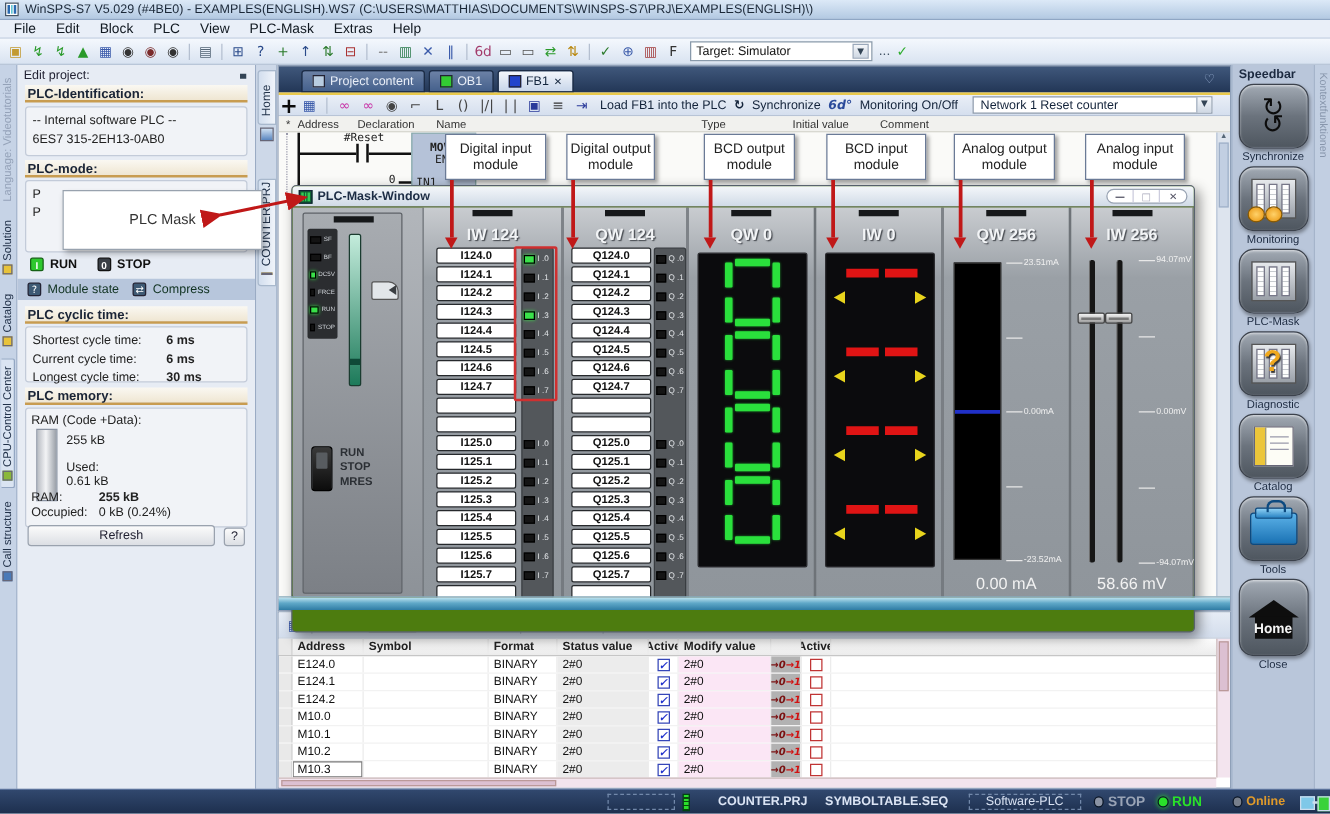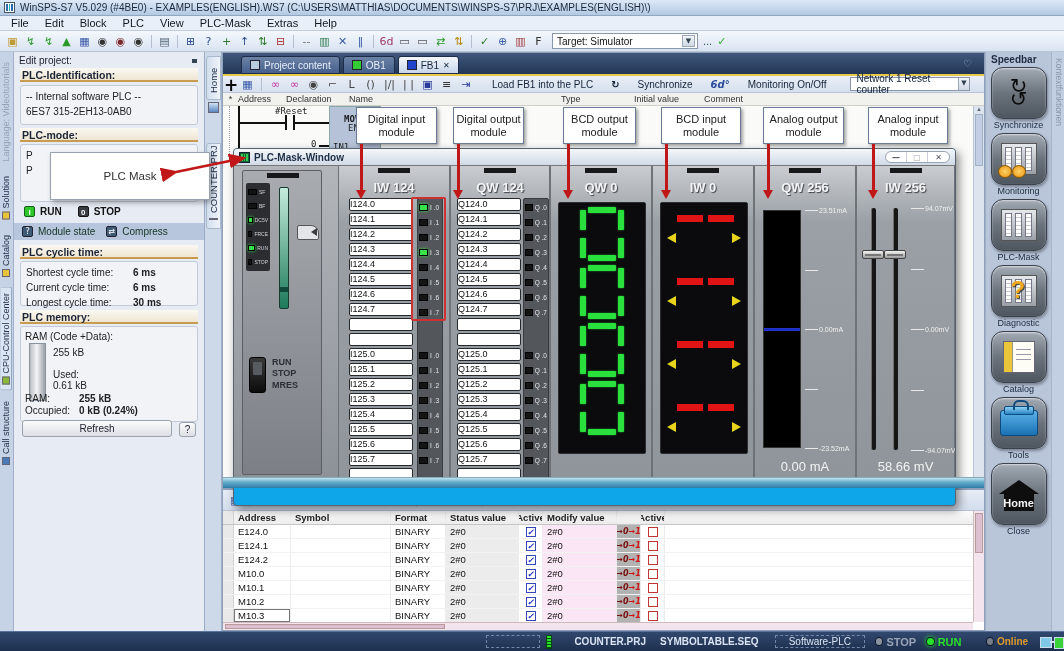--- a/index.html
+++ b/index.html
@@ -85,21 +85,21 @@
 .tabband{position:absolute;left:0;top:0;right:0;height:21px;background:linear-gradient(#40587c,#223656);
   display:flex;align-items:flex-end;padding-left:18px;gap:3px}
 .etab{height:18px;display:flex;align-items:center;gap:4px;padding:0 8px;font-size:10px;border-radius:3px 3px 0 0;border:1px solid #1c2c46}
 .etab.inactive{background:linear-gradient(#6c82a6,#44608c);color:#e8eef8}
 .etab.active{background:linear-gradient(#f4f7fb,#c8d6ea);color:#13253d}
 .etab-ic{width:10px;height:10px;border:1px solid #223}
 .heart{margin-left:auto;margin-right:12px;color:#93a9cc;font-size:10px;align-self:center}
 .yline{position:absolute;left:0;top:21px;right:0;height:2px;background:#e9c94c}
 .blocktb{position:absolute;left:0;top:23px;right:0;height:17px;background:linear-gradient(#eaeff7,#d5dfee);
   border-bottom:1px solid #b8c4d6;display:flex;align-items:center;gap:3px;padding-left:16px;font-size:10px;color:#13233a}
-.blocktb .txt{margin:0 15px;white-space:nowrap}
+.blocktb .txt{margin:0 3px;white-space:nowrap}
 .net-dd{margin-left:6px;margin-right:14px;flex:1;max-width:246px;height:14px;background:#fff;border:1px solid #8a98aa;
   display:flex;align-items:center;justify-content:space-between;padding-left:5px;font-size:10px}
 .net-dd .dd{width:12px;height:12px;font-size:7px;text-align:center;line-height:11px;color:#345;background:linear-gradient(#f4f6f9,#cfd8e4);border-left:1px solid #9aa8ba}
 .declrow{position:absolute;left:0;top:40px;right:0;height:13px;background:#f1f1ee;border-bottom:1px solid #cfcfc8;
   display:flex;align-items:center;font-size:9px;color:#333}
 .dc{overflow:hidden;white-space:nowrap}
 .plus-cursor{position:absolute;left:1px;top:24px;font-size:17px;font-weight:bold;color:#0a0a0a;z-index:5;line-height:1}
 .canvas{position:absolute;left:0;top:53px;right:11px;height:373px;background:#fafaf8;overflow:hidden;z-index:1}
 .rail{position:absolute;left:15px;top:0;width:2px;height:48px;background:#111}
 .dotted{position:absolute;left:6px;top:0;width:1px;height:48px;border-left:1px dotted #99a}
@@ -113,21 +113,21 @@
   text-align:center;font-size:11px;line-height:1.15;color:#222}
 .marrow{position:absolute;top:38px;width:3px;height:46px;background:#c01818}
 .marrow:after{content:"";position:absolute;left:-4px;bottom:-9px;border:5.5px solid transparent;border-top:9px solid #c01818;border-bottom:none}
 .ed-vscroll{position:absolute;right:0;top:53px;bottom:11px;width:11px;background:#dde4ee;border-left:1px solid #b8c4d6;
   font-size:6px;color:#567;text-align:center;z-index:2}
 .ed-vscroll .thumb{margin:2px 1px;height:52px;background:#c2cfe2;border:1px solid #9fb0c8}
 .splitter{position:absolute;left:0;right:0;bottom:0;height:11px;z-index:30;
   background:linear-gradient(180deg,#bfe4f0,#5fa8c8 45%,#2f7ca4);border-top:1px solid #8ab}
 
 
-.maskwin{position:absolute;left:10px;top:95px;width:723px;height:358px;z-index:10;background:#0ea5e9;
+.maskwin{position:absolute;left:10px;top:95px;width:723px;height:358px;z-index:10;background:#4d7c0f;
   border:1px solid #59636f;border-radius:4px;box-shadow:3px 4px 10px rgba(0,0,0,.45)}
 .mw-title{height:16px;background:linear-gradient(#f4f7fa,#d0dae6);border-radius:3px 3px 0 0;
   display:flex;align-items:center;gap:4px;padding:0 5px;font-size:10px;font-weight:bold;color:#1c2c44}
 .mw-icon{width:11px;height:11px;background:#163;border:1px solid #123;display:flex;gap:1px;padding:1px}
 .mw-icon i{flex:1;background:#3c5}
 .mw-btns{margin-left:auto;display:flex;background:#fff;border:1px solid #98a2b2;border-radius:6px;height:12px;align-items:center;overflow:hidden}
 .mw-btn{width:21px;text-align:center;font-size:8px;color:#556;border-right:1px solid #ccd;line-height:11px}
 .mw-btn:last-child{border-right:none}
 .mw-body{position:relative;height:313px;background:linear-gradient(#b2b6bb,#8d9298);border-radius:0 0 3px 3px;border-top:1px solid #777;overflow:hidden}
 .cpu{position:absolute;left:8px;top:4px;width:80px;height:305px;border:1px solid #5c6066;border-radius:2px;
@@ -147,21 +147,21 @@
 .knob{width:17px;height:36px;background:linear-gradient(#3a3a3a,#0c0c0c);border-radius:3px;border:1px solid #000;position:relative}
 .knob:after{content:"";position:absolute;left:3px;top:4px;width:9px;height:13px;background:#585c60;border-radius:1px}
 .swlbl{font-size:9px;font-weight:bold;color:#2b2f34;line-height:1.25}
 .mod{position:absolute;top:0;height:313px;border-left:1px solid #6e7378;border-right:1px solid #6e7378;
   background:linear-gradient(180deg,#c9ccd0,#9aa0a6 18%,#8f959b)}
 .mod:before{content:"";position:absolute;top:2px;left:50%;margin-left:-16px;width:32px;height:5px;background:#16181a}
 .mod-h{height:30px;display:flex;align-items:flex-end;justify-content:center;font-size:13px;font-weight:bold;
   color:#f2f4f6;text-shadow:1px 1px 1px #40444a;padding-bottom:1px}
 .iorows{padding-top:2px}
 .iorow{height:13px;margin:0 0 2px 0;background:#fff;border:1px solid #26292c;border-radius:2px;
-  font-size:9px;font-weight:normal;text-align:left;line-height:11px;color:#111}
+  font-size:9px;font-weight:bold;text-align:center;line-height:11px;color:#111}
 .m1 .iorow{margin-left:10px;width:64px}
 .m2 .iorow{margin-left:6px;width:64px}
 .ledstrip{position:absolute;top:32px;width:26px;height:281px;background:#53575b;border:1px solid #393d41;border-radius:2px;padding:1px}
 .ledgap{height:28px}
 .ledcell{display:flex;align-items:center;gap:2px;height:15px}
 .led{width:9px;height:7px;background:#141414;border:1px solid #000}
 .led.on{background:#3ae24a;box-shadow:0 0 3px #3ae24a}
 .ledlbl{font-size:6.5px;color:#e4e7ea;white-space:nowrap}
 .ledhl{position:absolute;left:72px;top:31px;width:35px;height:124px;border:2px solid #cf3030;border-radius:2px;z-index:3}
 .disp{position:absolute;left:7px;top:36px;width:88px;height:252px;background:#0b0b0d;border:1px solid #2c2c30;border-radius:2px}
@@ -395,21 +395,21 @@
     <div class="sec-h" style="top:258px">PLC memory:</div>
     <div class="sec-b" style="top:274px;height:96px">
       <div class="mem-t" style="left:4px;top:2px">RAM (Code +Data):</div>
       <div class="gauge"></div>
       <div class="mem-t" style="left:32px;top:18px">255 kB</div>
       <div class="mem-t" style="left:32px;top:40px">Used:</div>
       <div class="mem-t" style="left:32px;top:51px">0.61 kB</div>
       <div class="mem-t" style="left:4px;top:64px">RAM:</div>
       <div class="mem-t" style="left:58px;top:64px;font-weight:bold">255 kB</div>
       <div class="mem-t" style="left:4px;top:76px">Occupied:</div>
-      <div class="mem-t" style="left:58px;top:76px;font-weight:bold">0 kB (0.24%)</div>
+      <div class="mem-t" style="left:58px;top:76px;font-weight:normal">0 kB (0.24%)</div>
     </div>
     <div class="lp-refresh">
       <span class="btn rf">Refresh</span>
       <span class="btn hb">?</span>
     </div>
   </div>
 
   <div class="midstrip">
     <div class="mid-tab" style="height:44px">
       <span style="transform:rotate(0)">Home</span>

